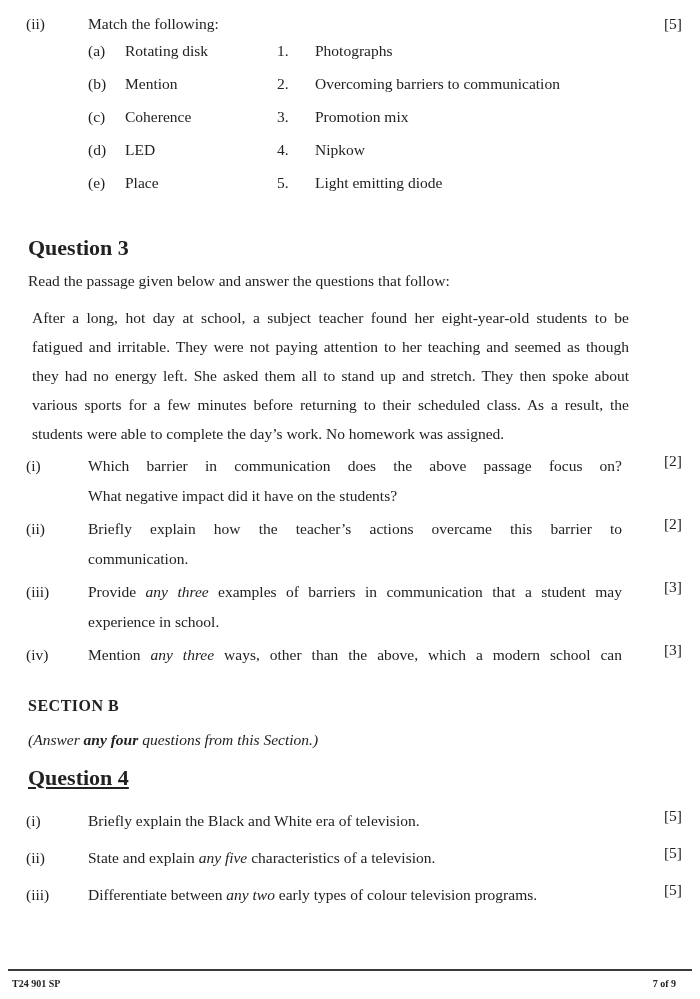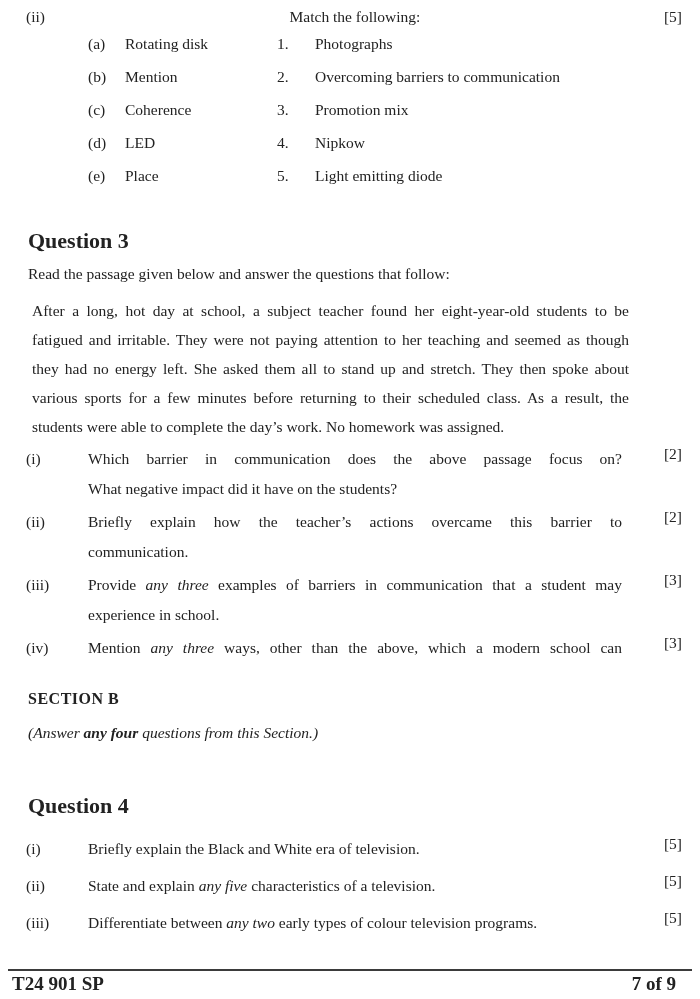--- a/index.html
+++ b/index.html
@@ -6,27 +6,27 @@
   html, body { margin: 0; background: #ffffff; }
   .page {
     position: relative;
     width: 700px;
     height: 999px;
     background: #ffffff;
     color: #222222;
     font-family: "Liberation Serif", "DejaVu Serif", serif;
     font-size: 15.5px;
     overflow: hidden;
-    padding-top: 7px;
+    padding-top: 14px;
   }
   .qrow { display: flex; align-items: flex-start; padding-left: 26px; padding-right: 18px; }
   .qnum { width: 62px; flex: none; line-height: 30px; }
   .head-row .qnum, .head-row .qtext-plain { line-height: 20px; }
   .qtext { width: 534px; flex: none; }
-  .qtext-plain { width: 534px; flex: none; text-align: center; }
+  .qtext-plain { width: 534px; flex: none; }
   .qline { line-height: 30px; text-align: justify; }
   .jfull { text-align-last: justify; -moz-text-align-last: justify; }
   .qmarks { flex: 1; text-align: right; line-height: 20px; }
   .qitem { margin-bottom: 3px; }
   .it { font-style: italic; }
   .bd { font-weight: bold; }
 
   .match-table { margin-top: 7px; }
   .match-row { display: flex; padding-left: 88px; line-height: 20px; margin-bottom: 13px; }
   .m-letter { width: 37px; flex: none; }
@@ -40,31 +40,31 @@
   .passage { margin-left: 32px; width: 597px; margin-top: 11px; }
   .p-line { line-height: 29px; text-align: justify; text-align-last: justify; -moz-text-align-last: justify; }
   .p-line.p-last { text-align-last: left; -moz-text-align-last: left; }
 
   .q3-items { margin-top: 3px; }
 
   .section-b { margin-left: 28px; width: 650px; margin-top: 25px; }
   .sb-title { font-weight: bold; font-size: 16px; line-height: 22px; letter-spacing: 0.5px; }
   .sb-instr { margin-top: 12px; line-height: 22px; }
 
-  .q4-heading { margin-top: 51px; }
+  .q4-heading { margin-top: 16px; text-decoration: underline; }
   .q4-items { margin-top: 17px; }
   .q4-items .qrow { margin-bottom: 7px; }
   .q4-items .qline { text-align: left; }
 
   .footer { position: absolute; top: 969px; left: 8px; right: 8px; }
   .footer-line { border-top: 2px solid #3b3b3b; }
   .footer-row {
     display: flex; justify-content: space-between;
     padding-top: 3px; padding-left: 4px; padding-right: 16px;
-    font-weight: bold; font-size: 19px; line-height: 20px;
+    font-weight: bold; font-size: 10px; line-height: 20px;
   }
 </style>
 </head>
 <body>
 
 <div class="page">
 
   <div class="qrow head-row">
     <span class="qnum">(ii)</span>
     <span class="qtext-plain">Match the following:</span>

